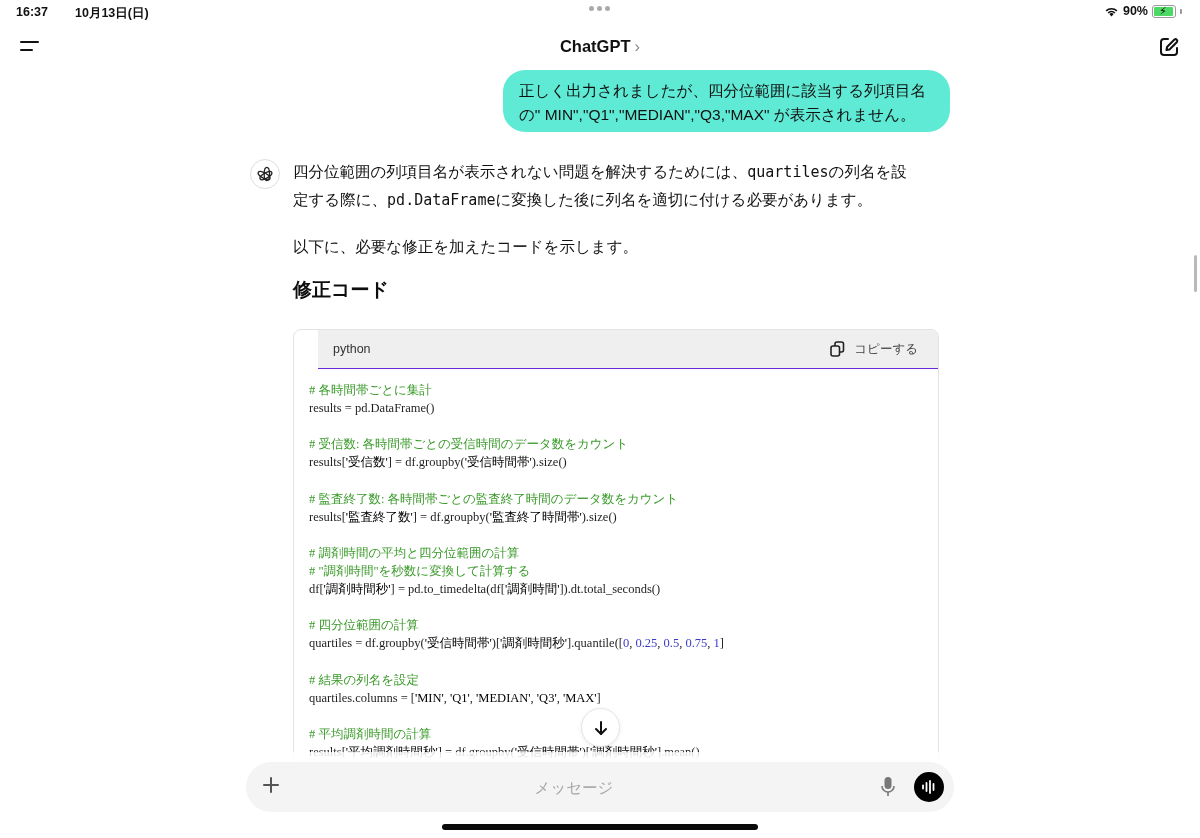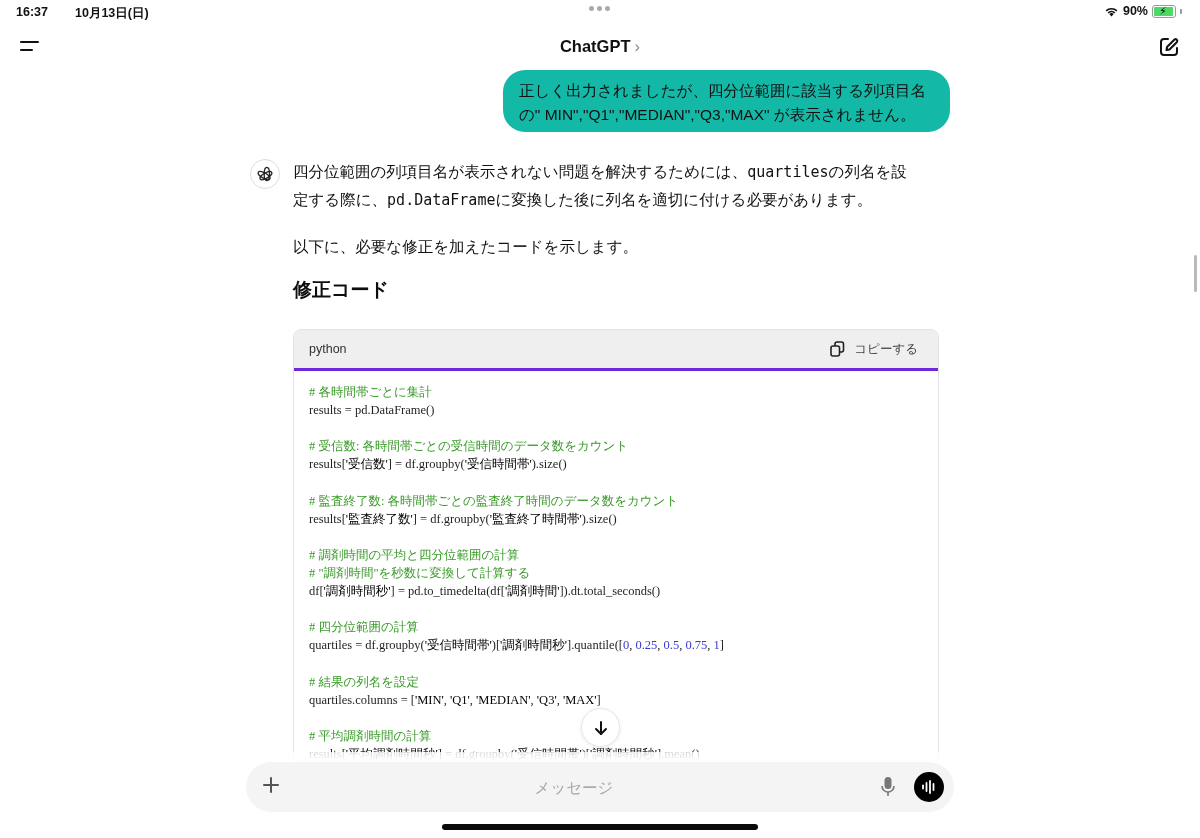--- a/index.html
+++ b/index.html
@@ -21,35 +21,35 @@
   .topbar { position:absolute; top:26px; left:0; width:1200px; height:42px; }
   .menu-btn { position:absolute; left:20px; top:14px; width:20px; height:14px; cursor:pointer; }
   .menu-btn .l1 { position:absolute; left:0; top:1px; width:19px; height:2.4px; background:#111; border-radius:2px; }
   .menu-btn .l2 { position:absolute; left:0; top:9px; width:13px; height:2.4px; background:#111; border-radius:2px; }
   .title { position:absolute; left:0; right:0; top:11px; text-align:center; font-size:16.5px; font-weight:bold; color:#111; }
   .title .chev { color:#8a8a8a; font-weight:normal; margin-left:4px; }
   .new-chat { position:absolute; right:20px; top:10px; width:22px; height:22px; cursor:pointer; }
 
   .user-bubble {
     position:absolute; left:503px; top:70px; width:447px; height:62px; box-sizing:border-box;
-    background:#14b8a6; border-radius:22px; padding:9px 14px 0 16px;
+    background:#5eead4; border-radius:22px; padding:9px 14px 0 16px;
     font-size:15.5px; line-height:24px; color:#111;
   }
 
   .assistant { position:absolute; left:250px; top:158px; width:700px; }
   .avatar { position:absolute; left:0; top:1px; width:28px; height:28px; border:1px solid #ddd; border-radius:50%; display:flex; align-items:center; justify-content:center; background:#fff; }
   .msg { position:absolute; left:43px; top:0; width:650px; font-size:15.5px; line-height:27px; color:#111; }
   .mono { font-family:"DejaVu Sans Mono","Liberation Mono",monospace; font-size:15px; }
   .p2 { margin-top:19px; }
   .h3 { position:absolute; left:43px; top:119px; font-size:19px; font-weight:bold; }
 
   .codeblock {
     position:absolute; left:293px; top:329px; width:644px; height:430px; border:1px solid #e3e3e3; border-radius:8px 8px 0 0; overflow:hidden; background:#fff;
   }
-  .code-header { height:38px; background:#efefef; display:flex; align-items:center; justify-content:space-between; padding:0 20px 0 15px; font-size:12.5px; color:#333; border-bottom:3px solid #6d28d9; }
+  .code-header { height:38px; background:#efefef; display:flex; align-items:center; justify-content:space-between; padding:0 20px 0 15px; font-size:12.5px; color:#333; border-bottom:1px solid #6d28d9;margin-left:24px; }
   .copy-btn { display:flex; align-items:center; gap:9px; cursor:pointer; color:#444; }
   .code { padding:12px 0 0 15px; font-family:Liberation Serif, serif; font-size:12.5px; line-height:18.1px; color:#1f1f1f; white-space:pre; }
   .code .line { height:18.1px; }
   .c { color:#3a9a2a; }
   .s { color:#000000; }
   .n { color:#3a3ad0; }
 
   .fade { position:absolute; left:0; top:752px; width:1200px; height:86px; background:linear-gradient(#ffffffcc, #ffffff 10px); }
 
   .scroll-down { position:absolute; left:581px; top:708px; width:37px; height:37px; border-radius:50%; background:#fff; border:1px solid #e6e6e6; box-shadow:0 1px 4px rgba(0,0,0,0.08); display:flex; align-items:center; justify-content:center; cursor:pointer; z-index:5; }

